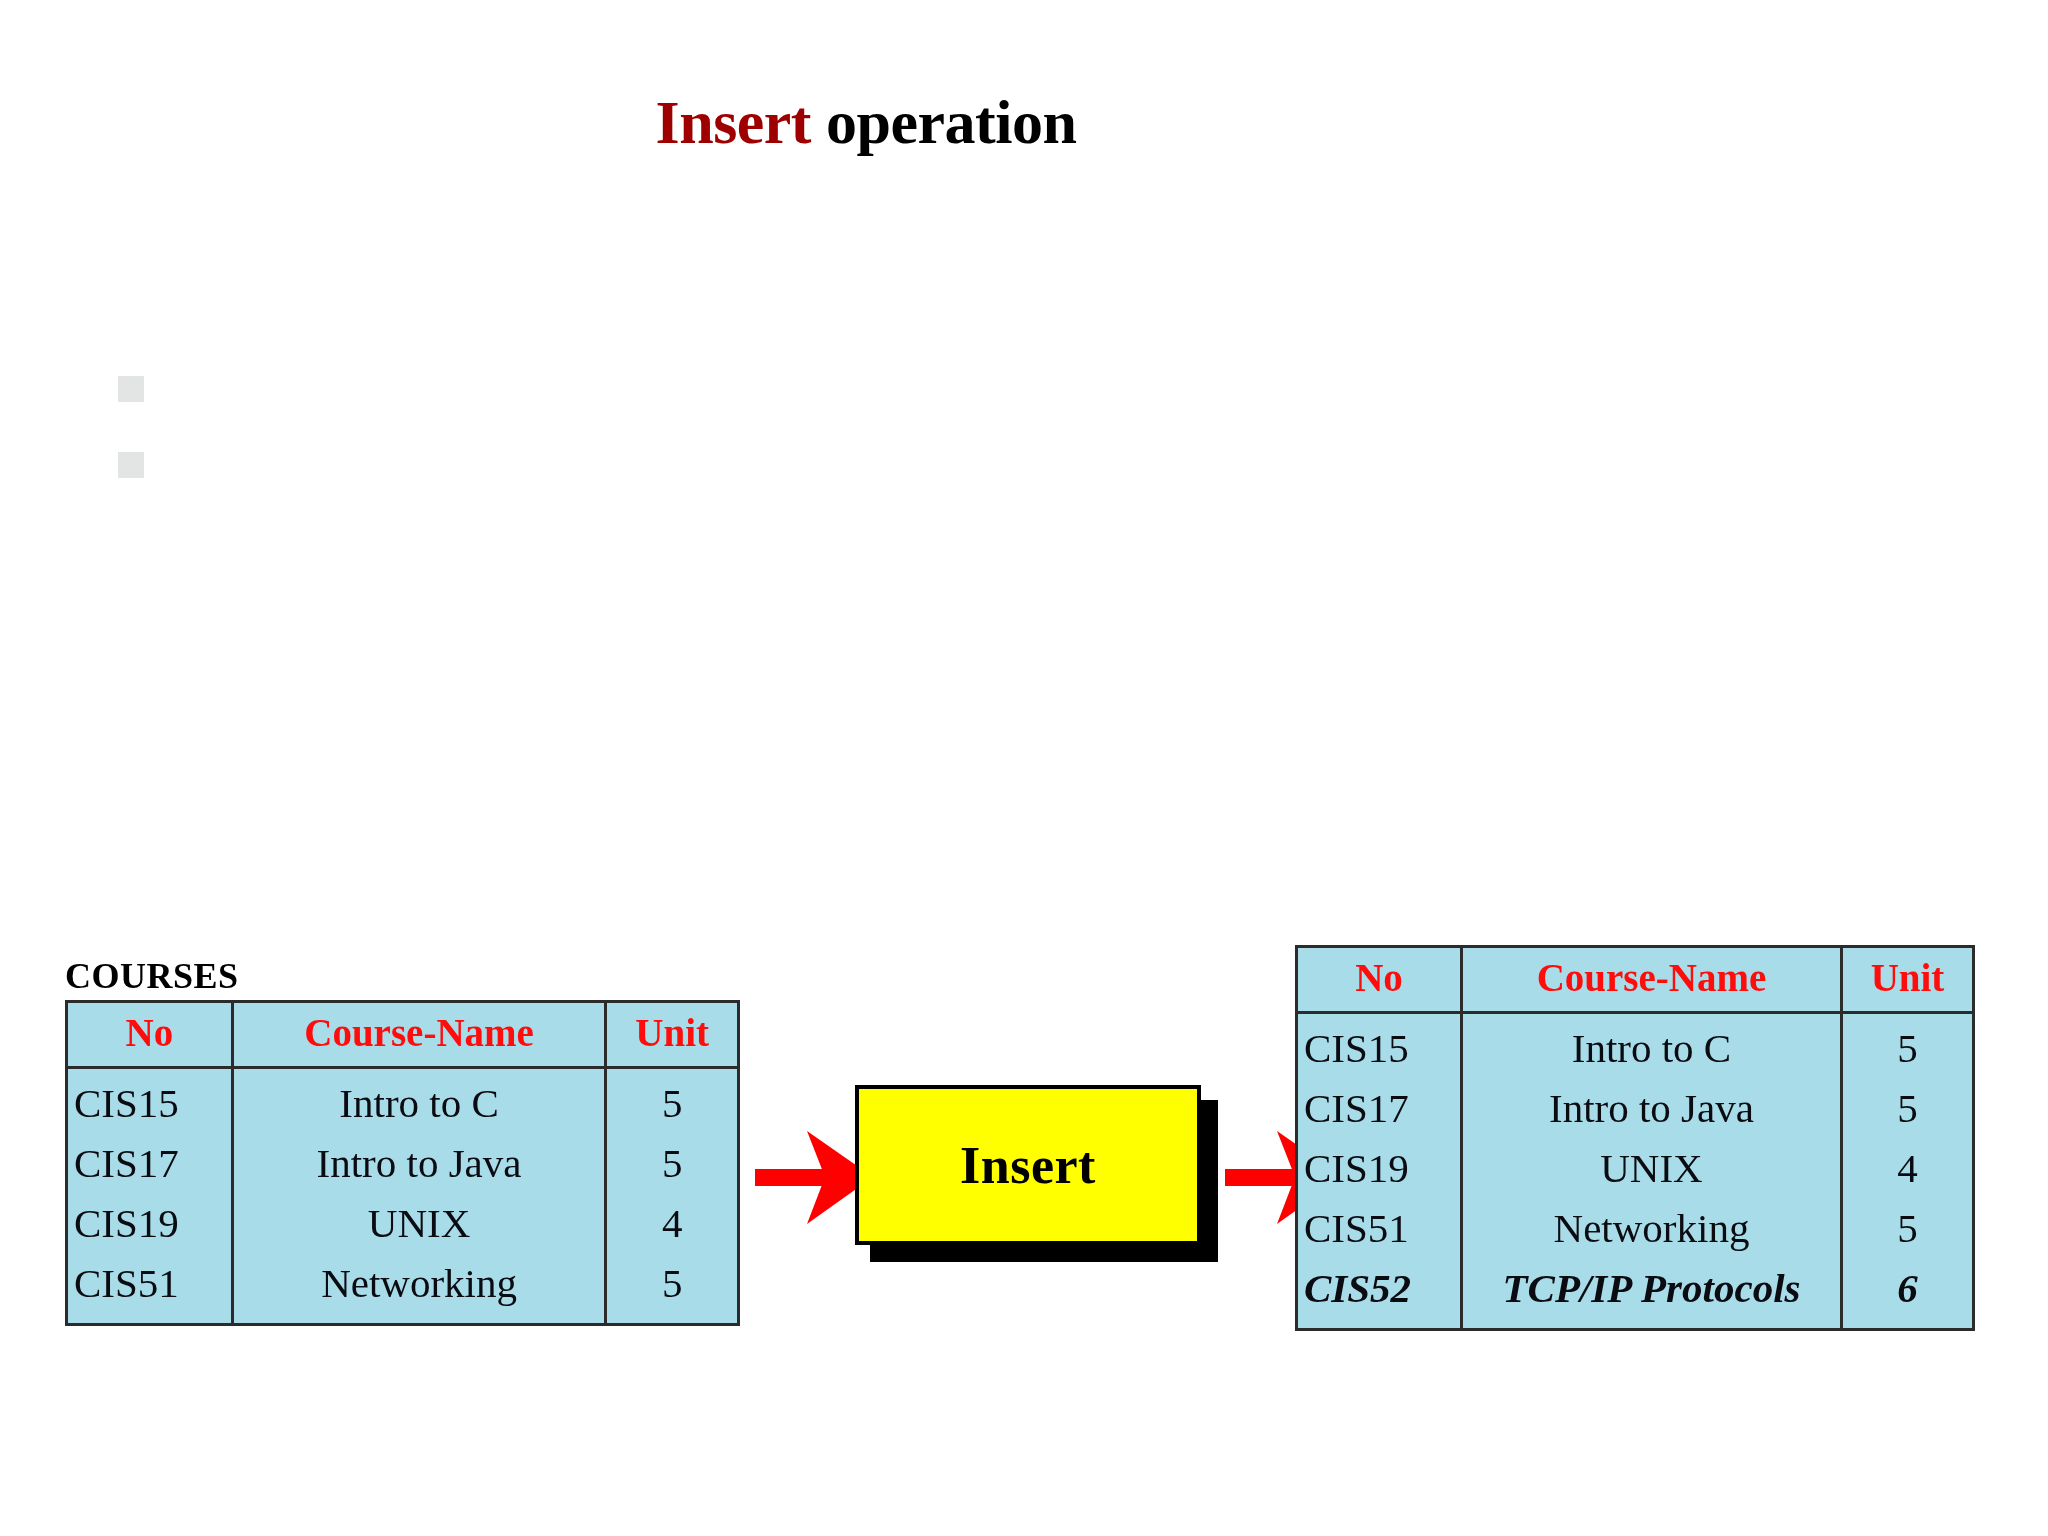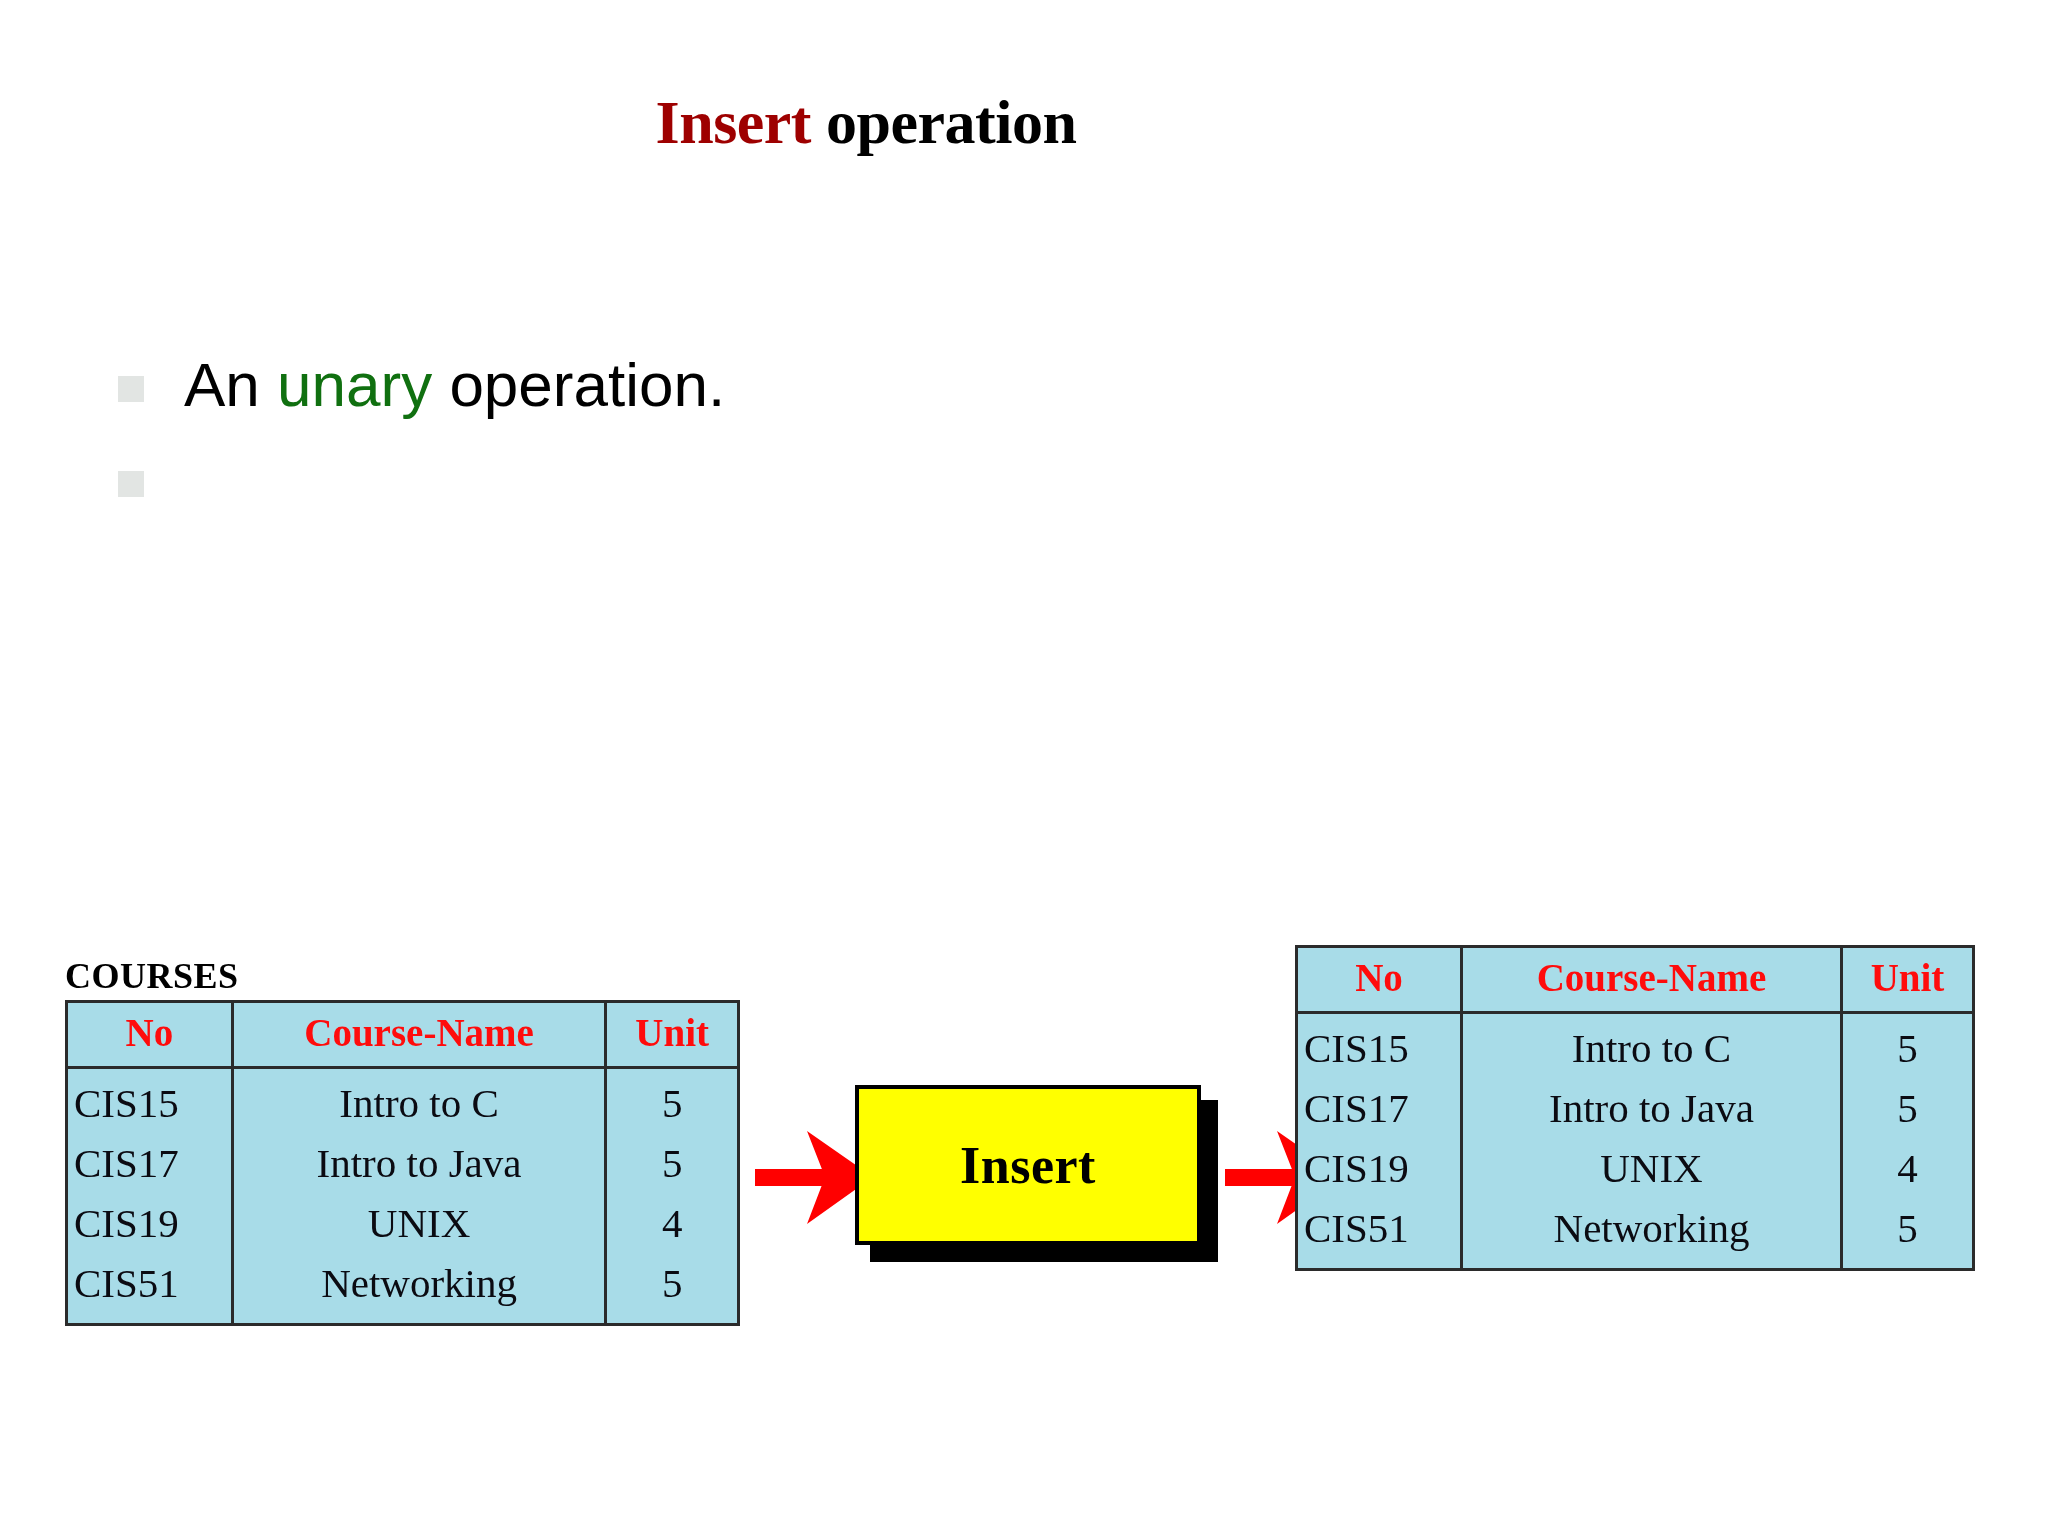--- a/index.html
+++ b/index.html
@@ -162,21 +162,20 @@
 <body>
 
 <div class="slide-title">
   <span class="title-accent">Insert</span><span> operation</span>
 </div>
 
 <div class="bullet-list">
 
   <div class="bullet-row">
     <span class="bullet-marker"></span>
-    <span class="bullet-text"><span>An </span><span class="kw-green">unary</span><span> operation.</span></span>
   </div>
 
   <div class="bullet-row">
     <span class="bullet-marker"></span>
   </div>
 
 </div>
 
 <div class="diagram">
 
@@ -262,16 +261,21 @@
       <tr>
         <td class="c-no">CIS19</td>
         <td class="c-name">UNIX</td>
         <td class="c-unit">4</td>
       </tr>
       <tr>
         <td class="c-no">CIS51</td>
         <td class="c-name">Networking</td>
         <td class="c-unit">5</td>
       </tr>
+      <tr class="row-new">
+        <td class="c-no">CIS52</td>
+        <td class="c-name">TCP/IP Protocols</td>
+        <td class="c-unit">6</td>
+      </tr>
     </tbody>
   </table>
 
 </div>
 
 </body></html>

